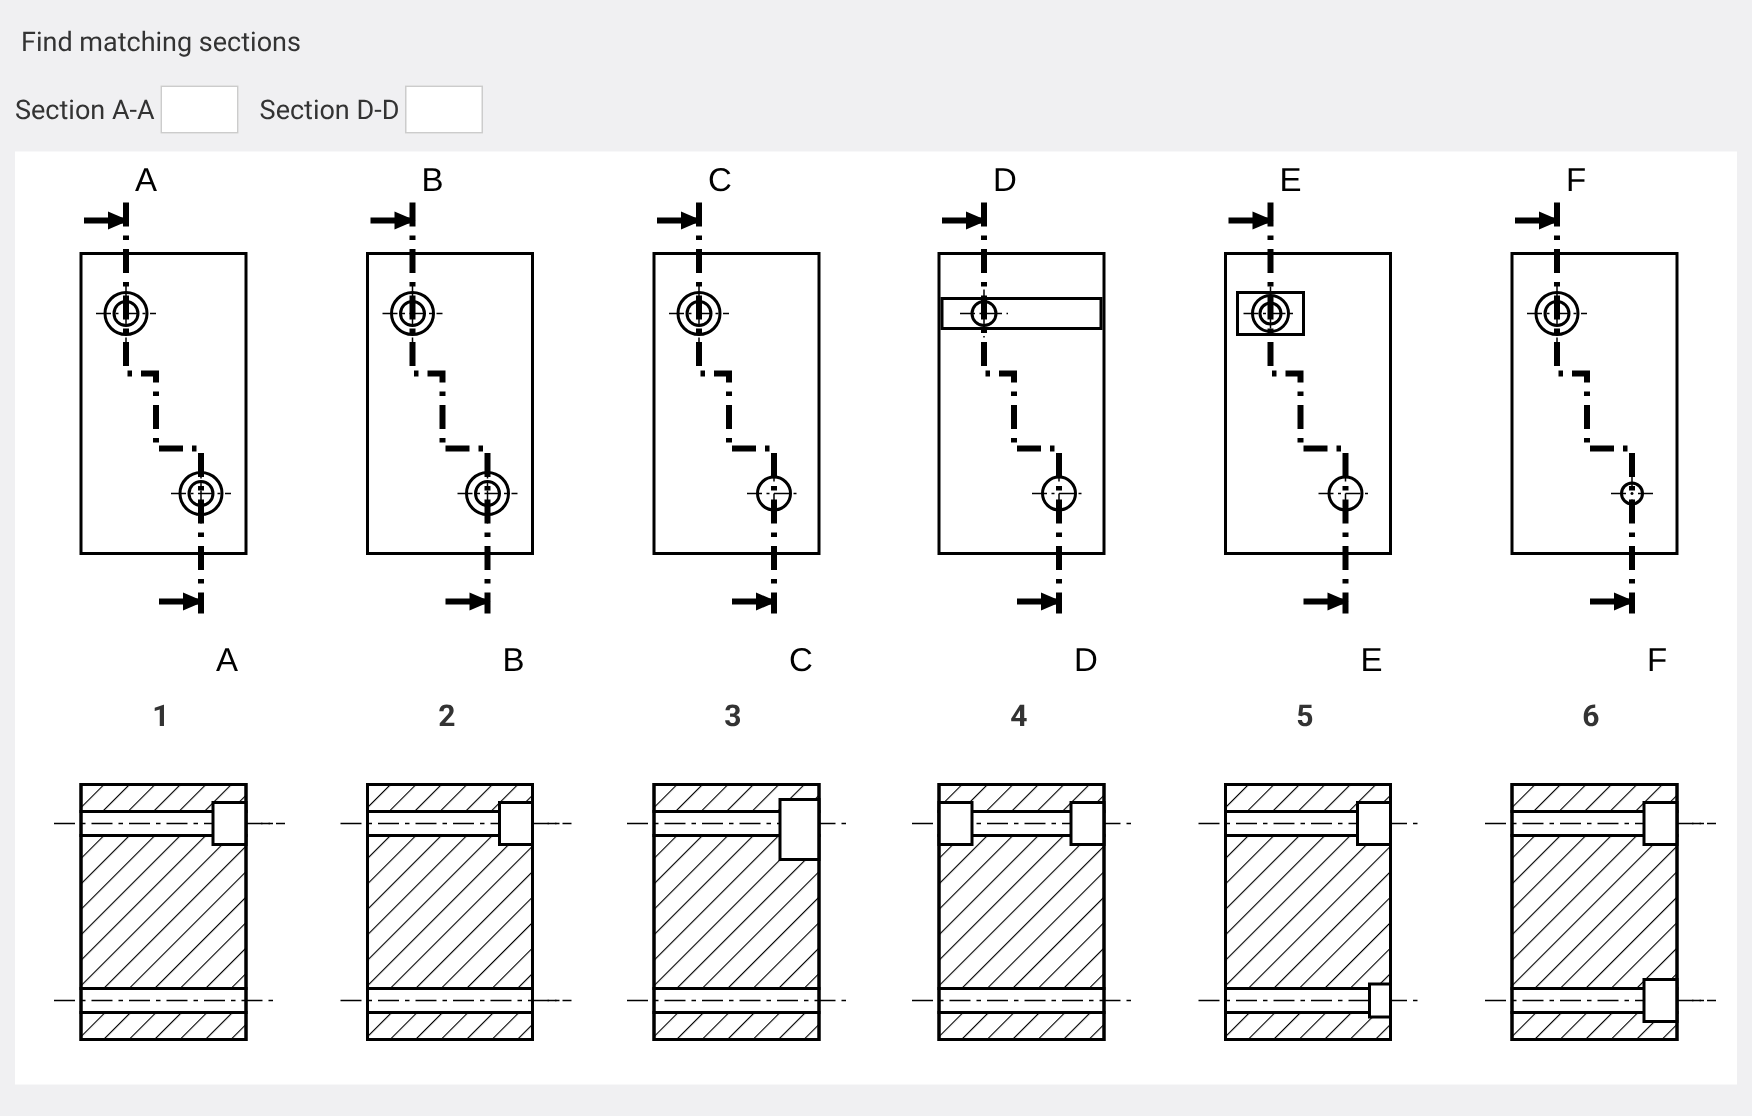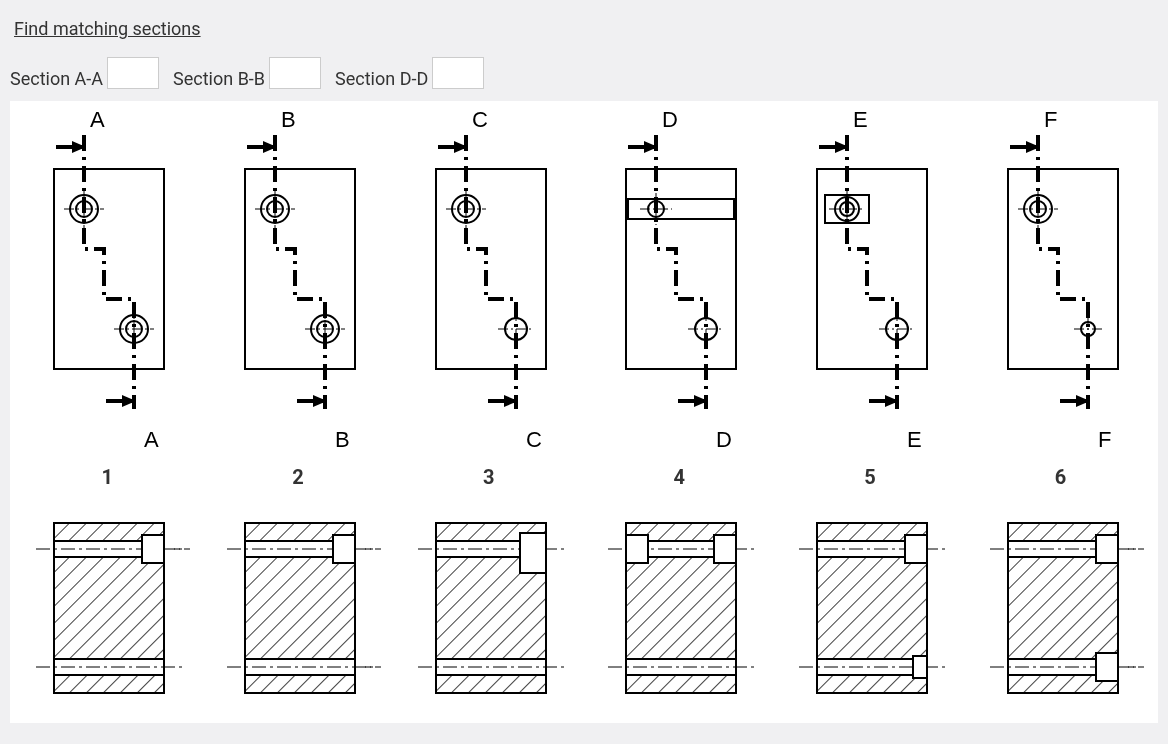--- a/index.html
+++ b/index.html
@@ -5,31 +5,31 @@
   * { box-sizing: border-box; }
   body {
     margin: 0;
     padding: 10px 10px;
     background: #f0f0f2;
     font-family: -apple-system, "Segoe UI", Roboto, "Open Sans", sans-serif;
     font-size: 18px;
     color: #333;
     width: 1168px;
   }
-  .question { margin: 8px 0 18px 4px; text-decoration: underline; }
+  .question { margin: 8px 0 18px 4px; }
   .answer-row {
     display: flex;
     gap: 6px;
     align-items: center;
     flex-wrap: wrap;
     margin-bottom: 12px;
   }
   .answer-group {
     display: flex;
-    align-items: flex-end;
+    align-items: center;
     gap: 4px;
     margin-right: 8px;
   }
   .answer-group label { white-space: nowrap; }
   .answer-group input {
     width: 52px;
     height: 32px;
     border: 1px solid #ccc;
     background: #fff;
     font-size: 16px;
@@ -59,24 +59,20 @@
 <body>
 
 <div class="question">Find matching sections</div>
 
 <div class="answer-row" id="answer-row">
     <div class="answer-group">
       <label>Section A-A</label>
       <input type="text" style="">
     </div>
     <div class="answer-group">
-      <label>Section B-B</label>
-      <input type="text" style="">
-    </div>
-    <div class="answer-group">
       <label>Section D-D</label>
       <input type="text" style="">
     </div>
   </div>
 
 <div class="diagram-panel">
   <div class="row" id="plans-row">
       <div class="cell">
         <svg class="plan-svg" viewBox="0 0 186 350">
           <text x="76" y="20" font-size="22" font-family="sans-serif">A</text>

